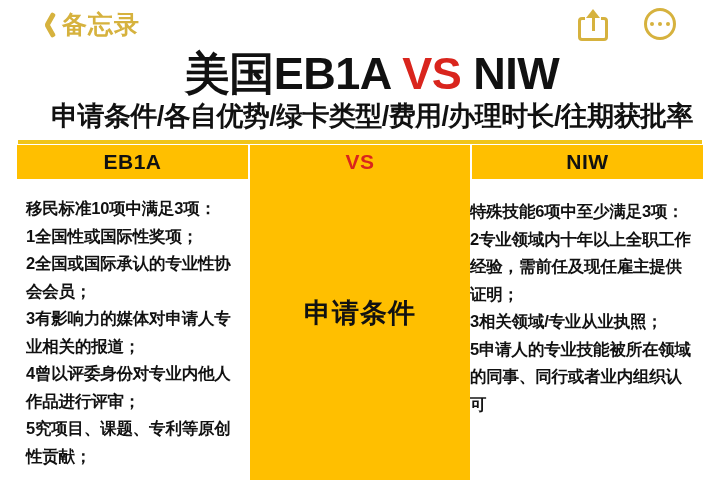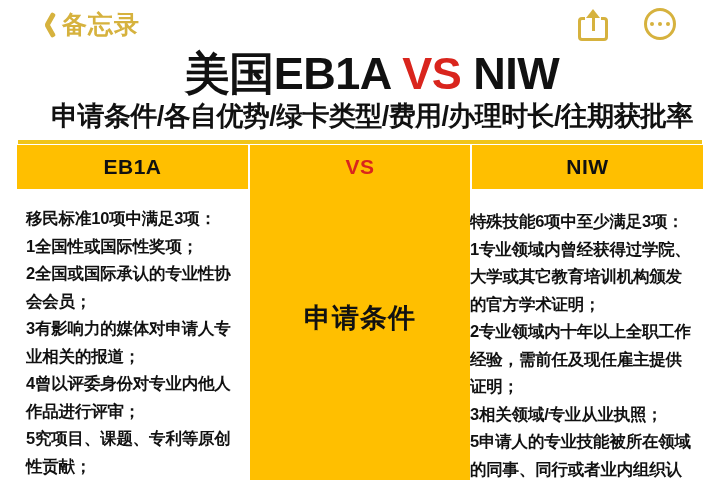--- a/index.html
+++ b/index.html
@@ -83,21 +83,21 @@
   .table {
     position:absolute; left:17px; top:145px; width:686px; height:335px;
     display:flex; align-items:stretch;
   }
   .col { display:flex; flex-direction:column; }
   .col-left  { width:231px; }
   .col-mid   { width:222px; }
   .col-right { width:233px; }
 
   .cell-head {
-    height:44px; background:#ffbf00;
+    height:34px; background:#ffbf00;
     display:flex; align-items:center; justify-content:center;
     font-size:21px; font-weight:800; color:#111111; letter-spacing:0.5px;
   }
   .col-mid .cell-head { color:#d9251d; }
   .col-mid .cell-head, .col-right .cell-head { border-left:2px solid #ffffff; }
 
   .cell-body {
     flex:1; overflow:hidden; background:#ffffff;
     padding:16px 8px 8px 9px;
   }
@@ -169,20 +169,19 @@
     <div class="cell-body">
       <div class="mid-label">申请条件</div>
     </div>
   </div>
 
   <div class="col col-right">
     <div class="cell-head">NIW</div>
     <div class="cell-body">
       <div class="bodytext">
         <p>特殊技能6项中至少满足3项：</p>
-        <p>1专业领域内曾经获得过学院、大学或其它教育培训机构颁发的官方学术证明；</p>
         <p>2专业领域内十年以上全职工作经验，需前任及现任雇主提供证明；</p>
         <p>3相关领域/专业从业执照；</p>
         <p>5申请人的专业技能被所在领域的同事、同行或者业内组织认可</p>
       </div>
     </div>
   </div>
 </div>
 
 </body></html>

